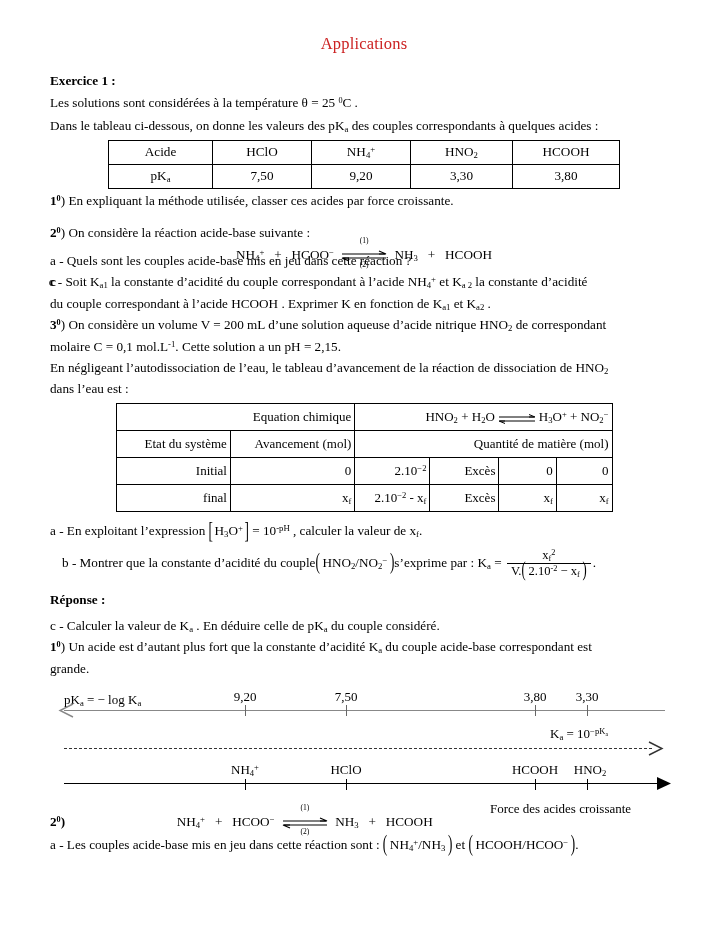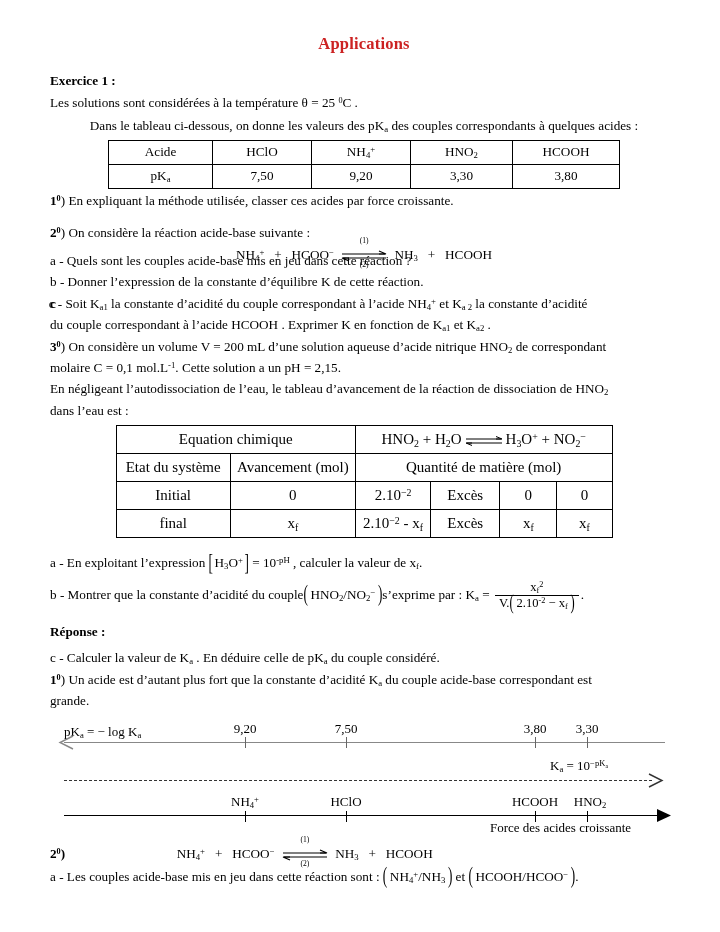--- a/index.html
+++ b/index.html
@@ -18,21 +18,21 @@
     overflow: hidden;
   }
   .page {
     padding: 0 42px 0 50px;
     box-sizing: border-box;
     width: 720px;
   }
   .doc-title {
     text-align: center;
     color: #cc2222;
-    font-weight: bold;
+    font-weight: normal;
     font-size: 16.5px;
     margin-top: 33px;
     margin-bottom: 19px;
     letter-spacing: .2px;
   }
   .b { font-weight: bold; }
   .line { margin: 0 0 4.5px 0; }
   .gap-md { height: 11px; }
 
   sub { font-size: 0.66em; vertical-align: -0.28em; line-height: 0; }
@@ -80,24 +80,24 @@
     height: 19px;
     font-size: 13.2px;
   }
   .adv-table {
     margin: 5px auto 4px auto;
     border: 1.1px solid #000;
     width: 497px;
   }
   .adv-table td {
     border: 1.1px solid #000;
-    text-align: center;
+    text-align: right;
     padding: 4px 3px;
     height: 18px;
-    font-size: 15px;
+    font-size: 13px;
   }
 
   
   .eqarrow {
     display: inline-block;
     position: relative;
     width: 48px;
     height: 1em;
     vertical-align: middle;
     margin: 0 3px;
@@ -189,21 +189,21 @@
 
   <div class="doc-title">Applications</div>
 
   <div class="line b">Exercice 1 :</div>
 
   <div class="line">
     <span>Les solutions sont considérées à la température θ = 25 </span><sup class="sup0">0</sup><span>C .</span>
   </div>
 
 
-  <div class="line" style="margin-top:7px;text-align:center;">
+  <div class="line" style="margin-top:7px;">
     <span>Dans le tableau ci-dessous, on donne les valeurs des  pK</span><sub>a</sub><span> des couples correspondants à quelques acides :</span>
   </div>
 
   <table class="pka-table">
     <tbody>
         <tr>
       <td style="width:95px;">Acide</td>
       <td style="width:90px;"><span>HClO</span></td>
       <td style="width:90px;"><span>NH</span><sub>4</sub><sup>+</sup></td>
       <td style="width:93px;"><span>HNO</span><sub>2</sub></td>
@@ -245,23 +245,20 @@
     </span>
     <span>NH</span><sub>3</sub>
     &nbsp; <span>+</span> &nbsp;
     <span>HCOOH</span>
   </div>
 
   <div class="line" style="margin-top:-17px;">
     <span>a - Quels sont les couples acide-base mis en jeu dans cette réaction ?</span>
   </div>
 
-  <div class="line">
-    <span>b - Donner l’expression de la constante d’équilibre K de cette réaction.</span>
-  </div>
 
   <div class="line">
     <span class="b" style="font-weight:bold;">c</span><span><span style="margin-left:-7.2px">c - Soit  K</span><sub>a1</sub><span>  la constante d’acidité du couple correspondant à l’acide NH</span><sub>4</sub><sup>+</sup><span> et  K</span><sub>a 2</sub><span>  la constante d’acidité</span></span>
   </div>
 
   <div class="line">
     <span>du couple correspondant à l’acide HCOOH . Exprimer K en fonction de  K</span><sub>a1</sub><span> et  K</span><sub>a2</sub><span> .</span>
   </div>
 
 
@@ -308,25 +305,25 @@
       <td>final</td>
       <td><span>x</span><sub>f</sub></td>
       <td><span>2.10</span><sup>−2</sup><span> - x</span><sub>f</sub></td>
       <td>Excès</td>
       <td><span>x</span><sub>f</sub></td>
       <td><span>x</span><sub>f</sub></td>
     </tr>
   </tbody>
     </table>
 
-  <div class="line" style="margin-top:17px;">
+  <div class="line" style="margin-top:11px;">
     <span class="b" style="font-weight:bold;"></span><span>a - En exploitant l’expression </span><span class="brk">H<sub>3</sub>O<sup>+</sup></span><span> = 10</span><sup>-pH</sup><span> , calculer la valeur de x</span><sub>f</sub><span>.</span>
   </div>
 
-  <div class="line" style="margin-top:9px;">
+  <div class="line" style="margin-top:9px;margin-left:12px;">
     <span>b - Montrer que la constante d’acidité du couple</span><span class="par"><span>HNO</span><sub>2</sub><span>/</span><span>NO</span><sub>2</sub><sup>−</sup></span><span>s’exprime par :  K</span><sub>a</sub><span> = </span><span class="frac"><span class="num"><span>x</span><sub>f</sub><sup>2</sup></span><span class="den"><span>V.</span><span class="par"><span>2.10</span><sup>-2</sup><span> − x</span><sub>f</sub></span></span></span><span>.</span>
   </div>
 
   <div class="line b" style="margin-top:14px;">Réponse :</div>
 
   <div class="line" style="margin-top:9px;">
     <span>c - Calculer la valeur de K</span><sub>a</sub><span> . En déduire celle de  pK</span><sub>a</sub><span>  du couple considéré.</span>
   </div>
   <div class="line">
     <span class="b">1</span><sup class="b sup0">0</sup><span>) Un acide est d’autant plus fort que la constante d’acidité  K</span><sub>a</sub><span> du couple acide-base correspondant est</span>
@@ -375,21 +372,21 @@
     <span class="arrowhead" style="left:606px; top:91px;">
       <svg width="16" height="17" viewBox="0 0 16 17">
           <polygon points="1,2 15,8.5 1,15" fill="#000"></polygon>
         </svg>
     </span>
     <div class="tick" style="left:195px; top:95px;"></div>
     <div class="tick" style="left:296px; top:95px;"></div>
     <div class="tick" style="left:485px; top:95px;"></div>
     <div class="tick" style="left:537px; top:95px;"></div>
 
-    <span class="ax-text" style="left:440px; top:104px;font-family:Liberation Serif, serif;">Force des acides croissante</span>
+    <span class="ax-text" style="left:440px; top:117px;font-family:Liberation Serif, serif;">Force des acides croissante</span>
   </div>
 
   <div class="line" style="margin-top:6px; position:relative;">
     <span class="b">2</span><sup class="b sup0">0</sup><span class="b">)</span>
     <span style="display:inline-block; width:105px;"></span>
     <span>NH</span><sub>4</sub><sup>+</sup>
     &nbsp; <span>+</span> &nbsp;
     <span>HCOO</span><sup>−</sup>
     <span class="eqarrow">
       <span class="lbl-top">(1)</span>

